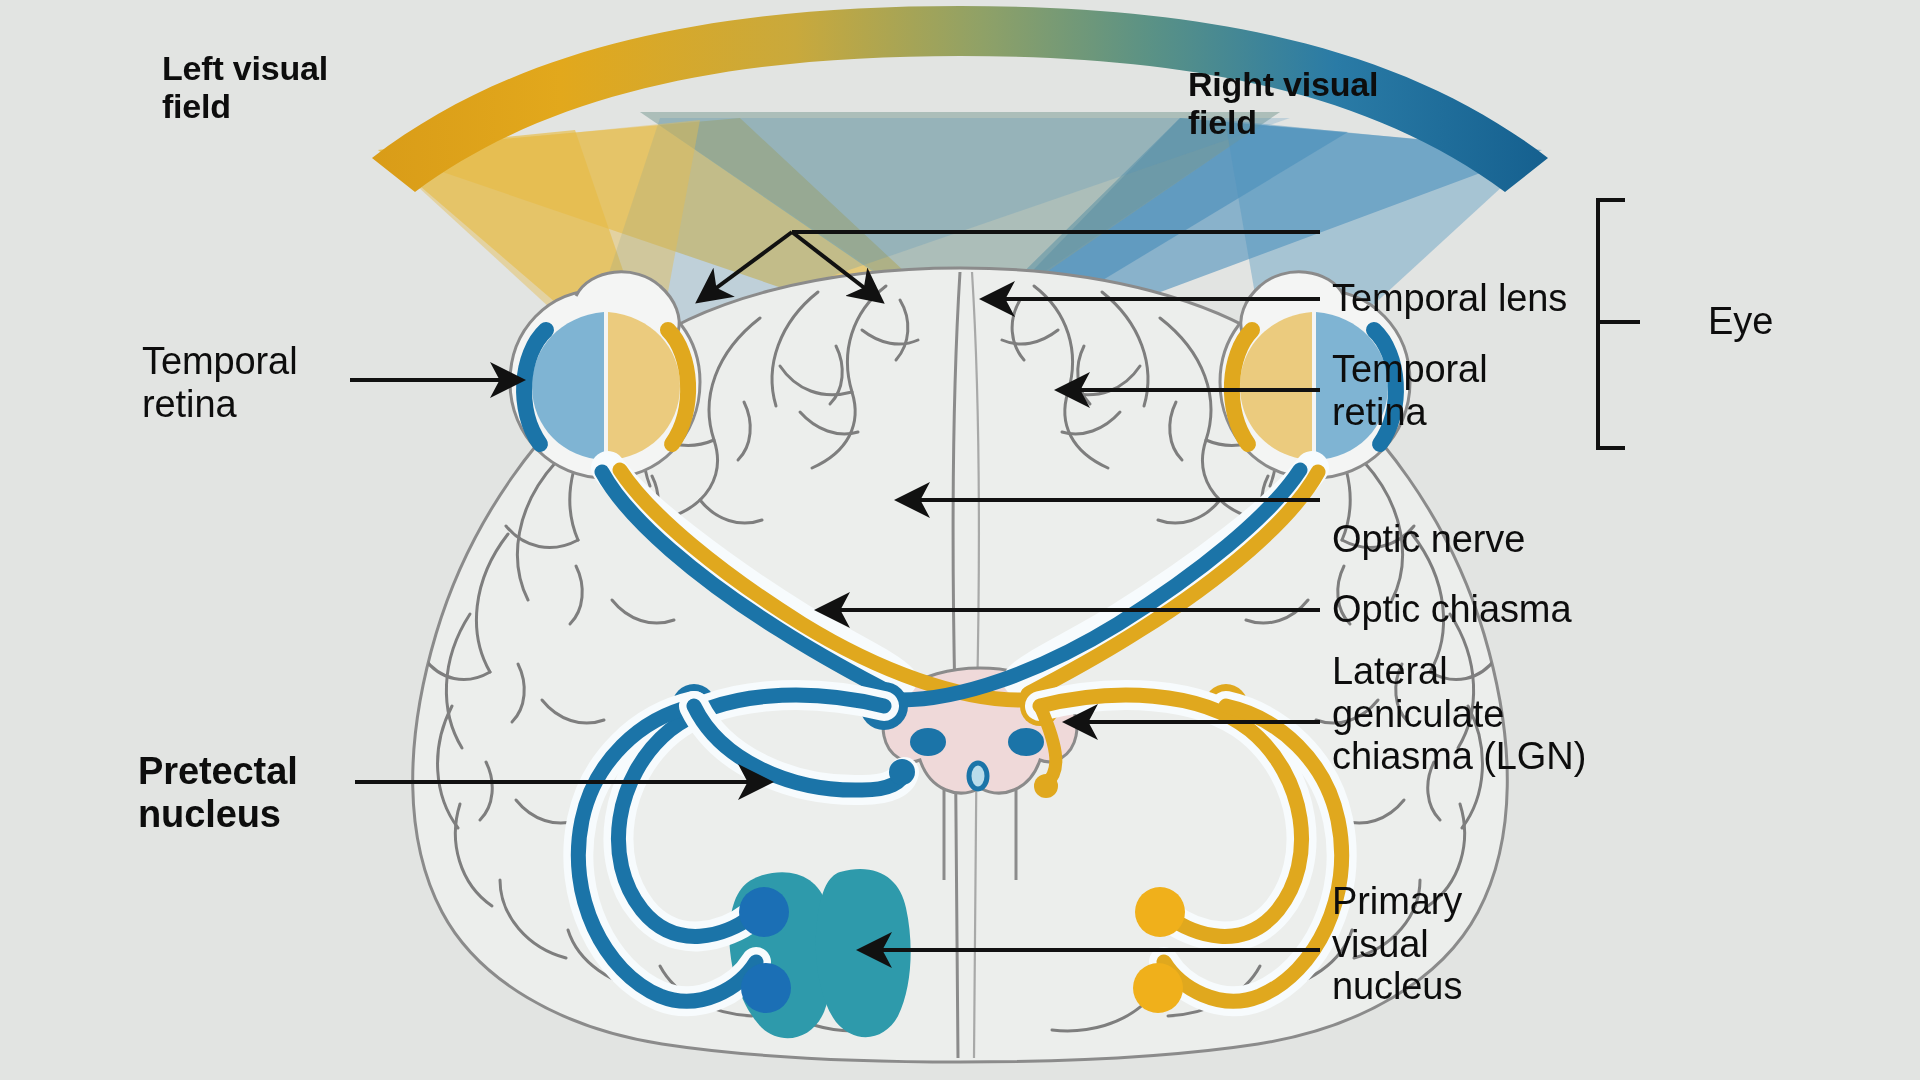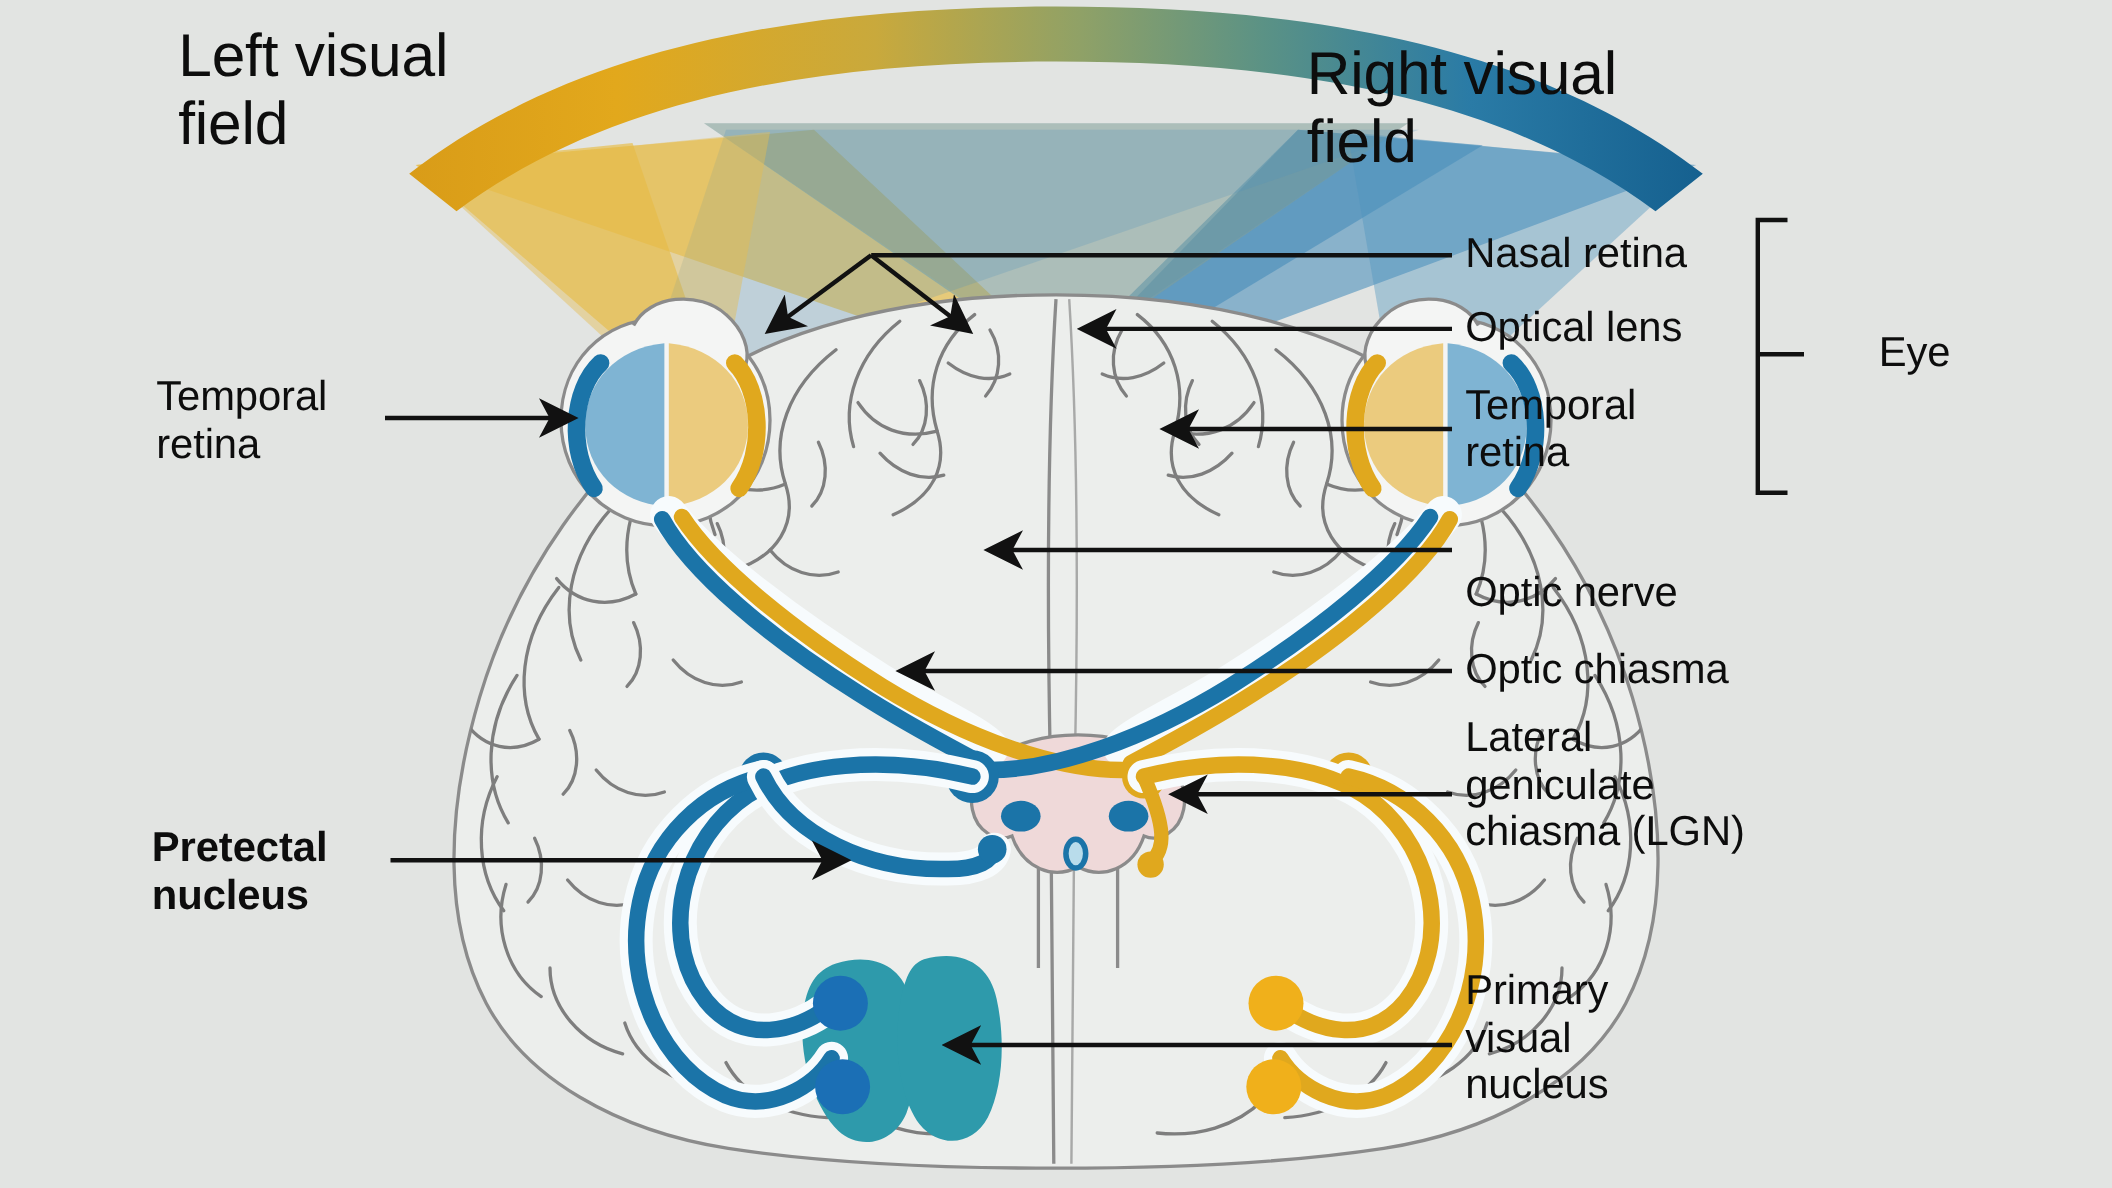--- a/index.html
+++ b/index.html
@@ -5,21 +5,21 @@
   html,body{margin:0;padding:0;}
   body{
     width:1920px;height:1080px;overflow:hidden;
     background:#e2e4e2;
     font-family:"Liberation Sans","DejaVu Sans",sans-serif;
     position:relative;
   }
   #stage{position:absolute;inset:0;width:1920px;height:1080px;}
   svg.layer{position:absolute;left:0;top:0;width:1920px;height:1080px;}
   .lbl{position:absolute;color:#0d0d0d;line-height:1.12;white-space:pre-line;}
-  .lbl.bold{font-weight:400;font-size:55px;letter-spacing:-0.2px;}
+  .lbl.bold{font-weight:700;font-size:34px;letter-spacing:-0.2px;margin-top:29px;}
   .lbl.reg{font-weight:400;font-size:38px;letter-spacing:-0.1px;}
   .lbl.leftalign{text-align:left;}
 </style>
 </head>
 <body>
 
 <div id="stage">
 
   <svg class="layer" viewBox="0 0 1920 1080">
     <defs>
@@ -314,23 +314,22 @@
 
   <div class="lbl bold leftalign" style="left:1188px;top:36px;">Right visual
 field</div>
 
   <div class="lbl reg leftalign" style="left:142px;top:340px;">Temporal
 retina</div>
 
   <div class="lbl reg leftalign" style="left:138px;top:750px;font-weight:bold;">Pretectal
 nucleus</div>
 
-  <div class="lbl reg leftalign" style="left:1332px;top:210px;">Nasal retina</div>
-
-  <div class="lbl reg leftalign" style="left:1332px;top:277px;">Optical lens</div>
+
+  <div class="lbl reg leftalign" style="left:1332px;top:277px;">Temporal lens</div>
 
   <div class="lbl reg leftalign" style="left:1332px;top:348px;">Temporal
 retina</div>
 
   <div class="lbl reg leftalign" style="left:1708px;top:300px;">Eye</div>
 
   <div class="lbl reg leftalign" style="left:1332px;top:478px;margin-top:40px;">Optic nerve</div>
 
   <div class="lbl reg leftalign" style="left:1332px;top:588px;">Optic chiasma</div>
 

